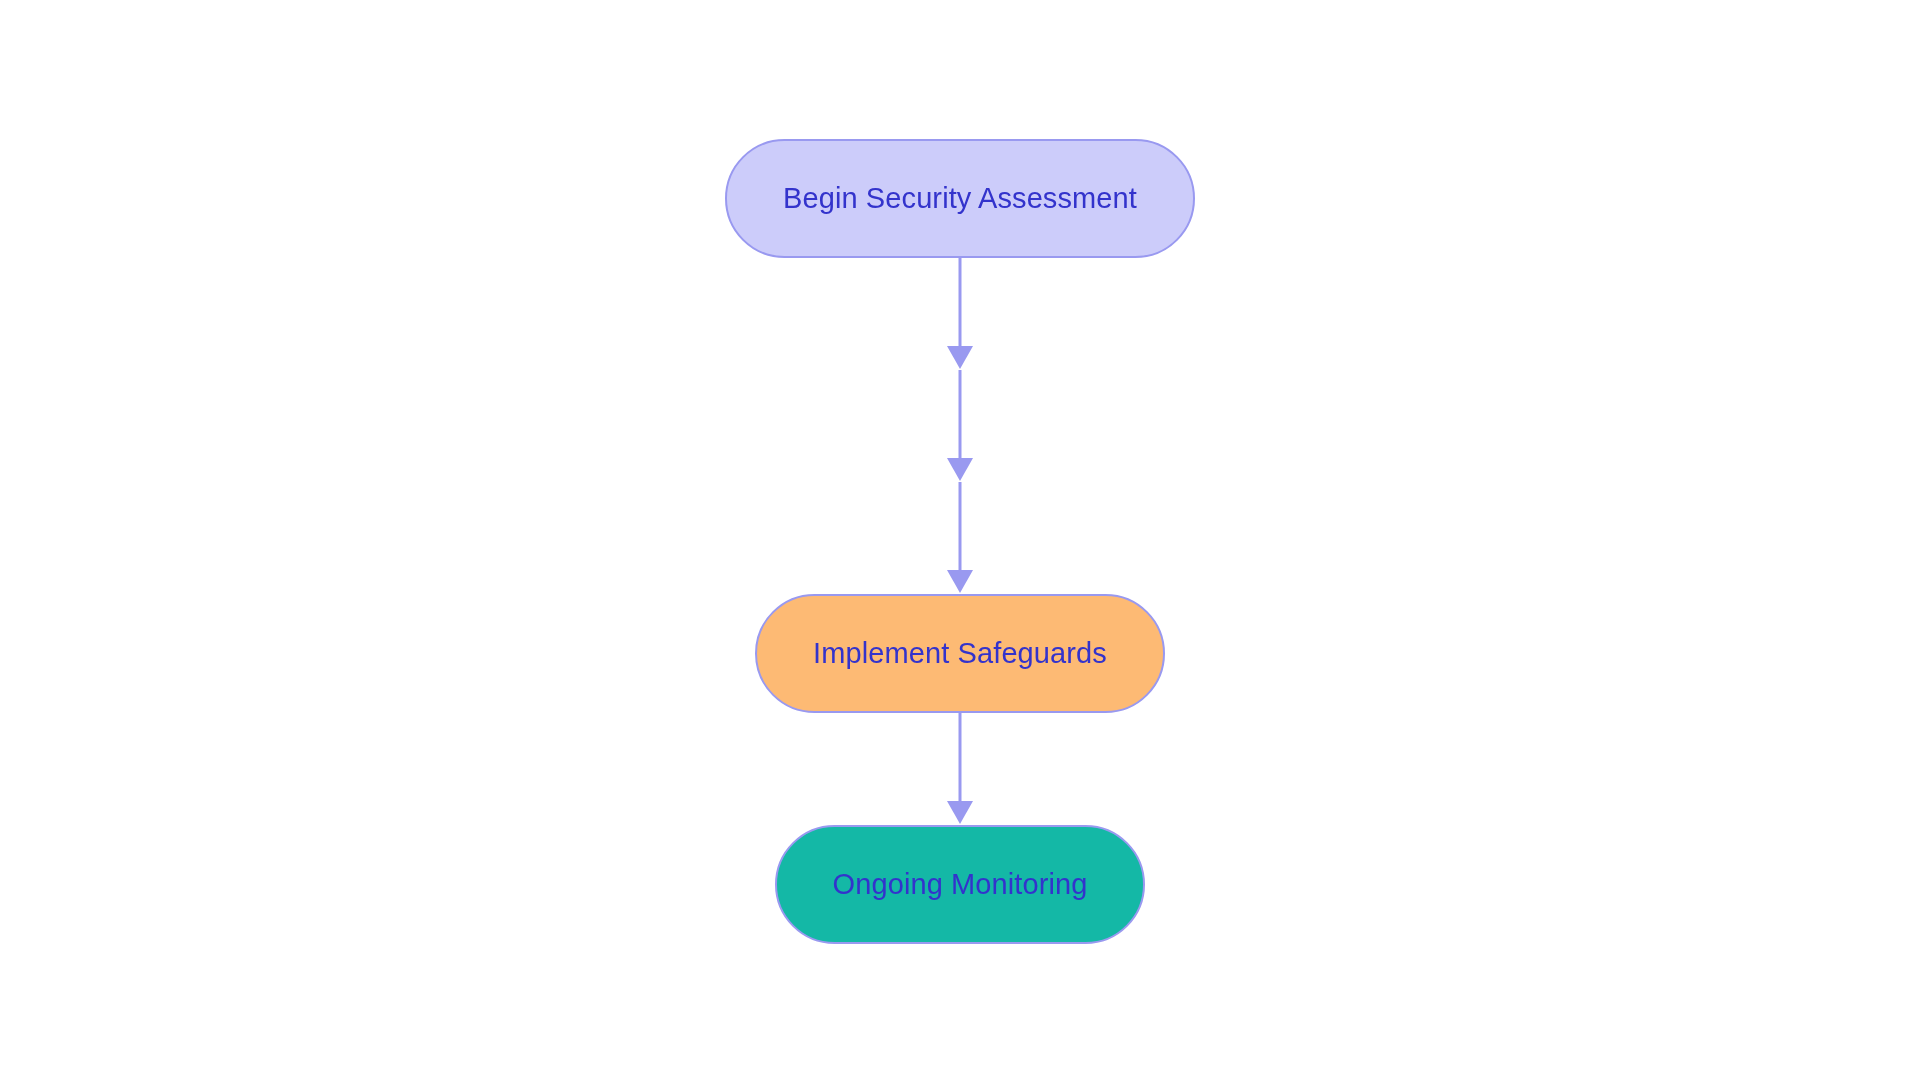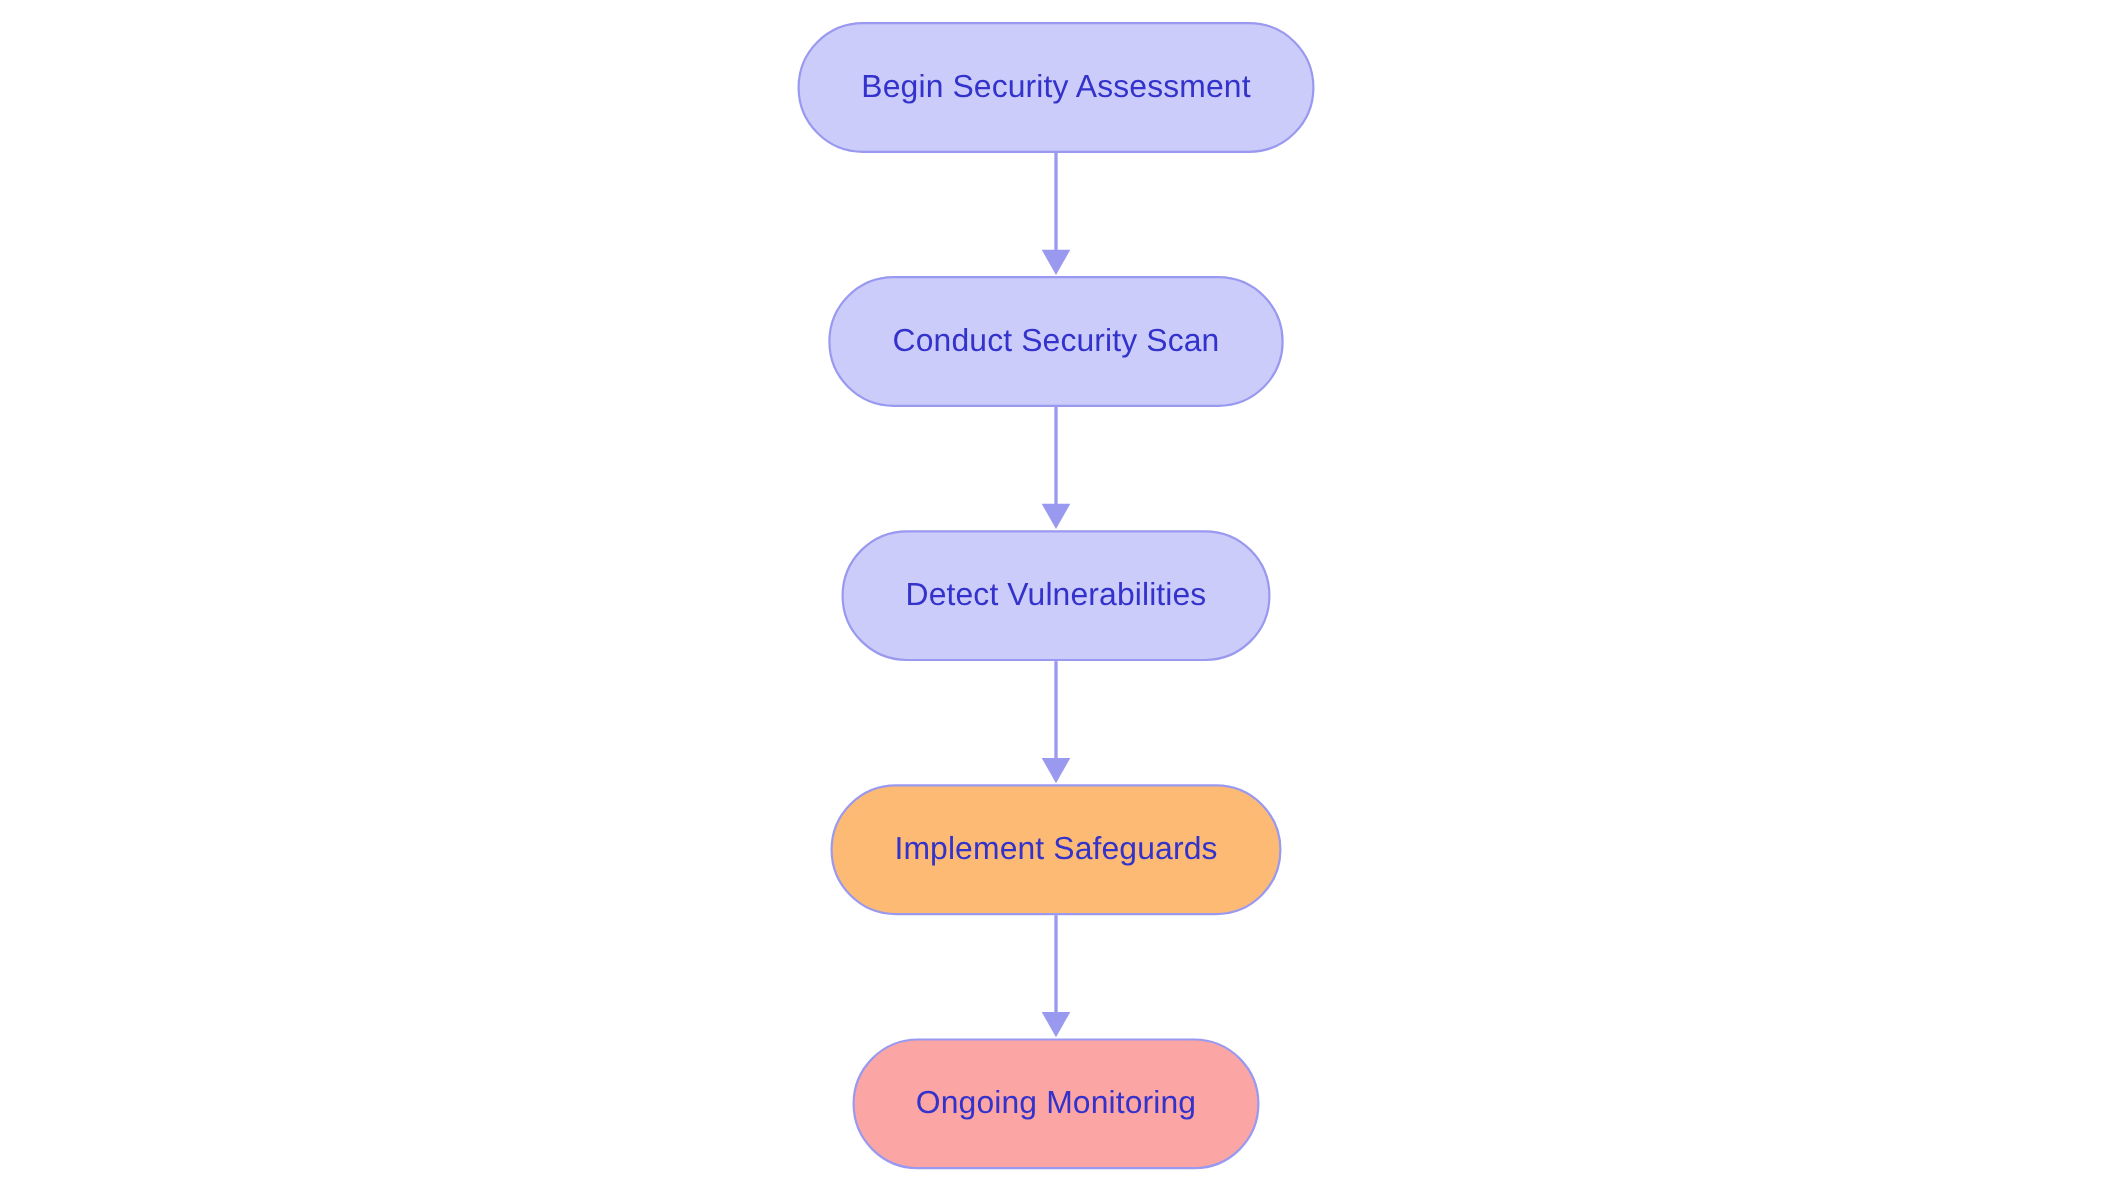--- a/index.html
+++ b/index.html
@@ -82,45 +82,39 @@
 
     <div class="flow-node" style="background: rgb(204, 204, 250); border-color: rgb(153, 153, 240);">
       <span class="flow-node-label" style="color: rgb(51, 51, 204);">Begin Security Assessment</span>
     </div>
 
     <svg class="flow-connector" viewBox="0 0 30 112">
       <line class="connector-line" x1="15" y1="0" x2="15" y2="90" style="stroke: rgb(153, 153, 240);"></line>
       <polygon class="connector-head" points="2,88 28,88 15,111" style="fill: rgb(153, 153, 240);"></polygon>
     </svg>
 
-    <div class="flow-node" style="background: rgb(204, 204, 250); border-color: rgb(153, 153, 240);">
-      <span class="flow-node-label" style="color: rgb(51, 51, 204);">Conduct Security Scan</span>
-    </div>
 
     <svg class="flow-connector" viewBox="0 0 30 112">
       <line class="connector-line" x1="15" y1="0" x2="15" y2="90" style="stroke: rgb(153, 153, 240);"></line>
       <polygon class="connector-head" points="2,88 28,88 15,111" style="fill: rgb(153, 153, 240);"></polygon>
     </svg>
 
-    <div class="flow-node" style="background: rgb(204, 204, 250); border-color: rgb(153, 153, 240);">
-      <span class="flow-node-label" style="color: rgb(51, 51, 204);">Detect Vulnerabilities</span>
-    </div>
 
     <svg class="flow-connector" viewBox="0 0 30 112">
       <line class="connector-line" x1="15" y1="0" x2="15" y2="90" style="stroke: rgb(153, 153, 240);"></line>
       <polygon class="connector-head" points="2,88 28,88 15,111" style="fill: rgb(153, 153, 240);"></polygon>
     </svg>
 
     <div class="flow-node" style="background: #fdba74; border-color: rgb(153, 153, 240);">
       <span class="flow-node-label" style="color: rgb(51, 51, 204);">Implement Safeguards</span>
     </div>
 
     <svg class="flow-connector" viewBox="0 0 30 112">
       <line class="connector-line" x1="15" y1="0" x2="15" y2="90" style="stroke: rgb(153, 153, 240);"></line>
       <polygon class="connector-head" points="2,88 28,88 15,111" style="fill: rgb(153, 153, 240);"></polygon>
     </svg>
 
-    <div class="flow-node" style="background: #fca5a5; border-color: rgb(153, 153, 240); align-items: center;">
+    <div class="flow-node" style="background: #14b8a6; border-color: rgb(153, 153, 240); align-items: center;">
       <span class="flow-node-label" style="color: rgb(51, 51, 204);">Ongoing Monitoring</span>
     </div>
 
   </div>
 </div>
 
 </body></html>

